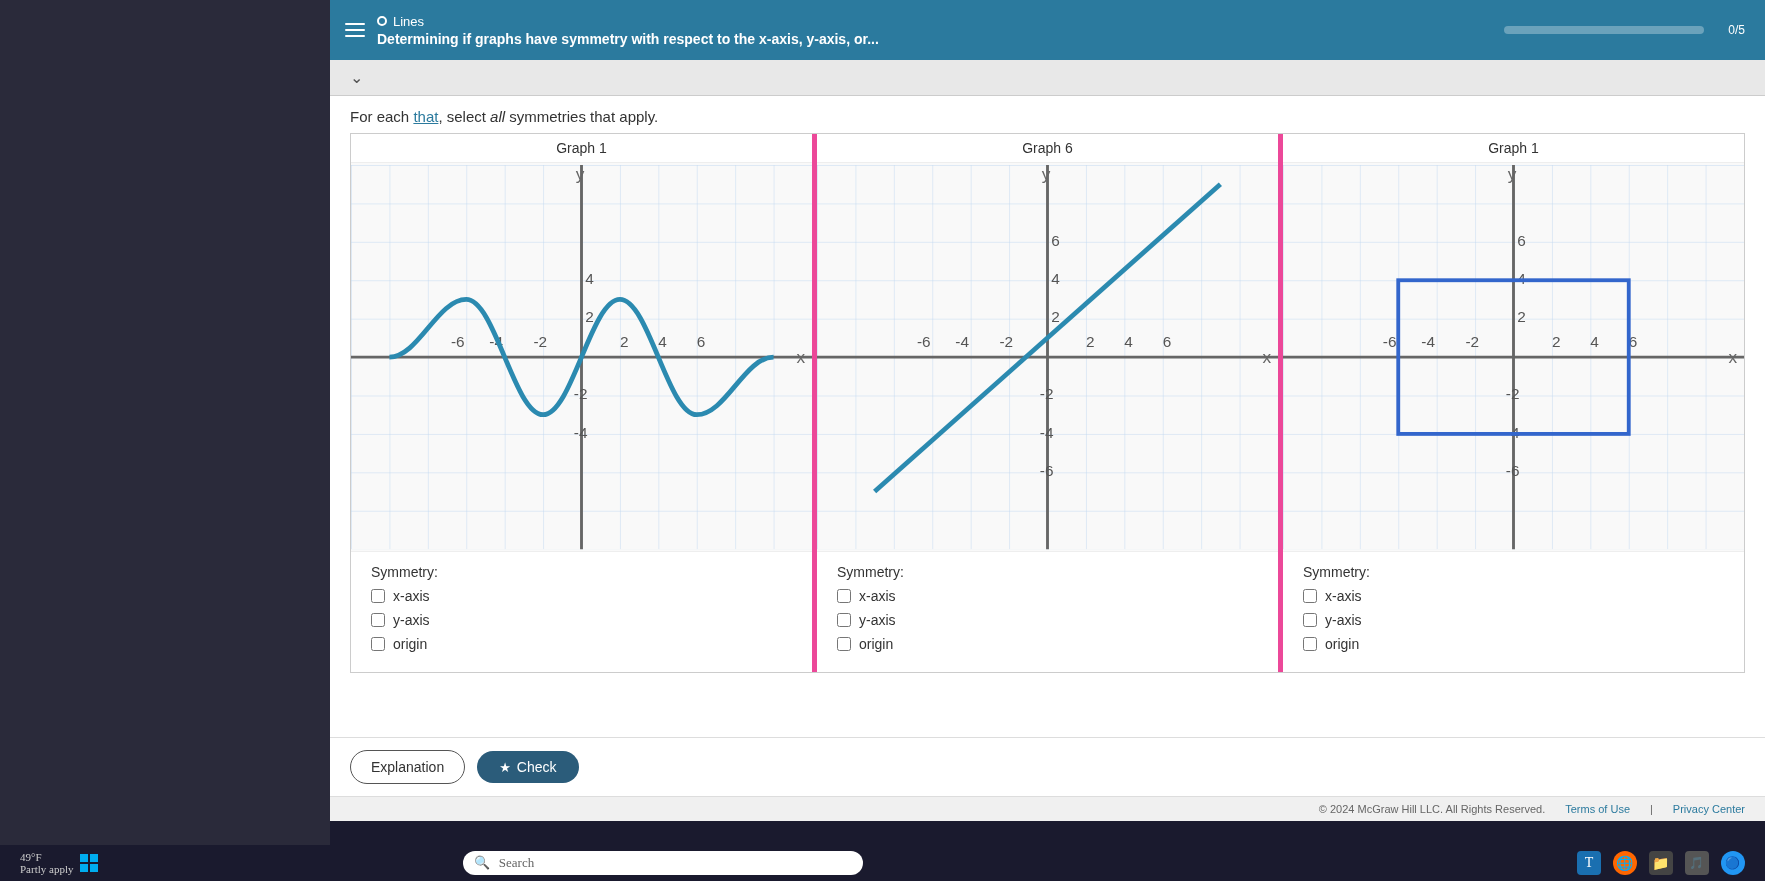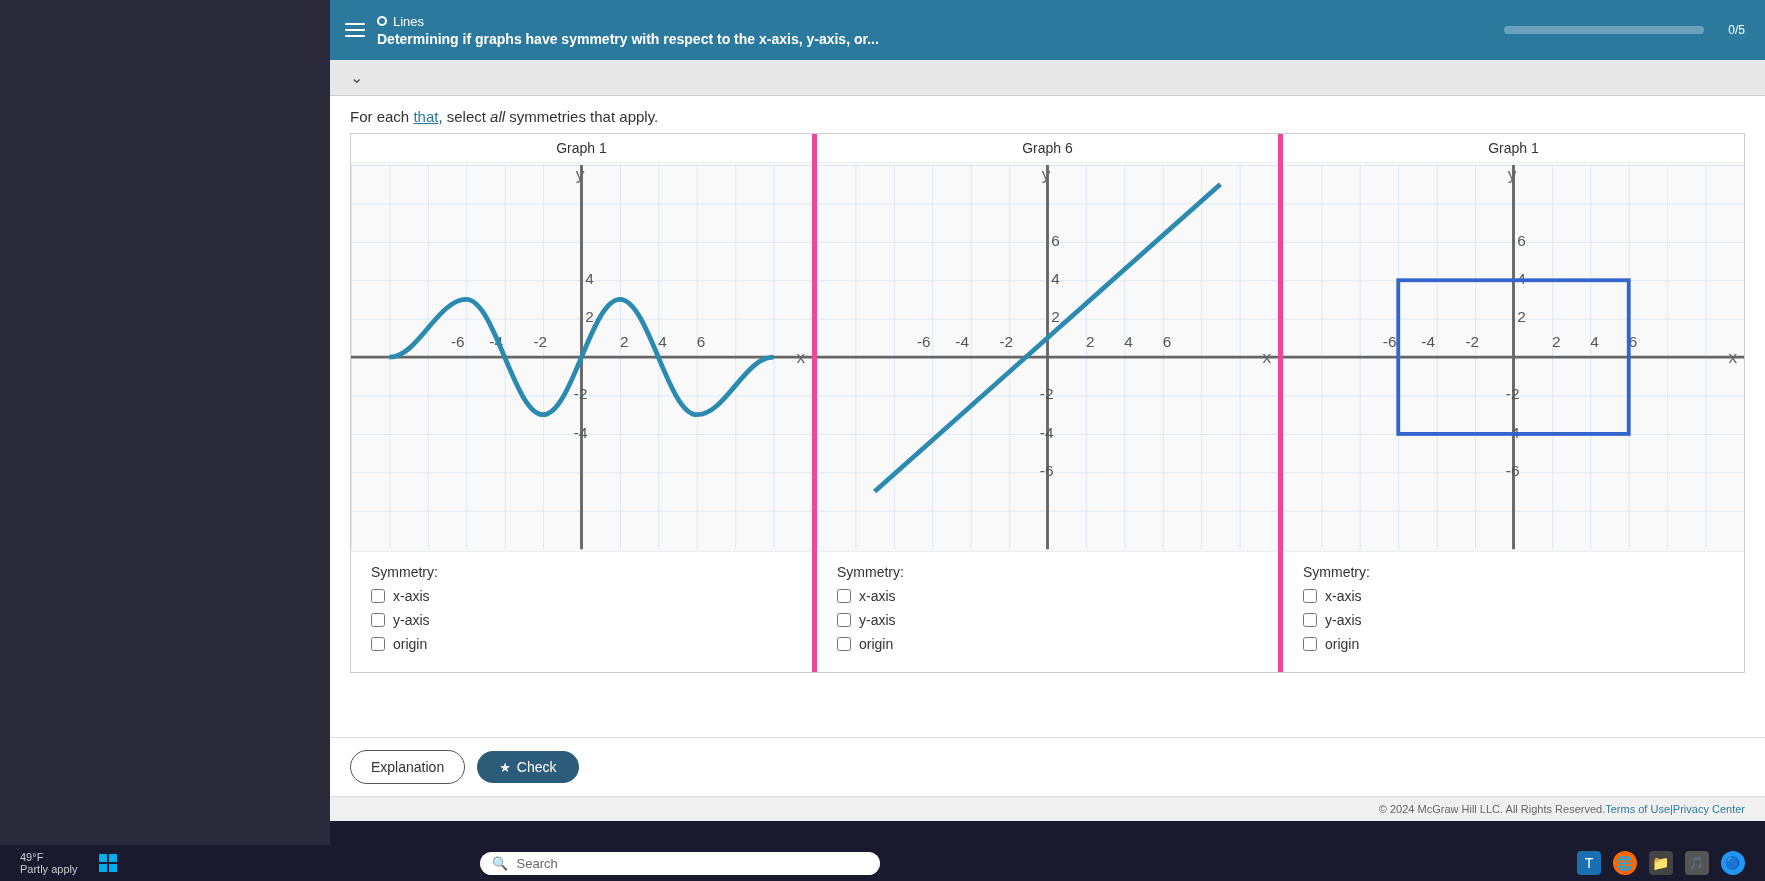--- a/index.html
+++ b/index.html
@@ -196,35 +196,35 @@
 
     
     .footer {
       background: #f0f0f0;
       border-top: 1px solid #ddd;
       padding: 6px 20px;
       font-size: 11px;
       color: #666;
       display: flex;
       justify-content: flex-end;
-      gap: 0;
+      gap: 20px;
     }
     .footer a { color: #2b7a9e; text-decoration: none; }
 
     
     .taskbar {
       position: absolute;
       bottom: 0; left: 0; right: 0;
       height: 36px;
       background: #1a1a2e;
       display: flex;
       align-items: center;
       padding: 0 20px;
-      gap: 15px;
       z-index: 100;
+      font-family: Liberation Serif, serif;
     }
     .taskbar-weather {
       display: flex; flex-direction: column; font-size: 11px; color: #ccc;
     }
     .taskbar-icons { display: flex; gap: 12px; align-items: center; margin-left: auto; }
     .taskbar-icon { width: 24px; height: 24px; border-radius: 4px; display: flex; align-items: center; justify-content: center; }
     .search-bar {
       flex: 1; max-width: 400px; margin: 0 auto;
       background: white; border-radius: 20px;
       display: flex; align-items: center; gap: 8px;

